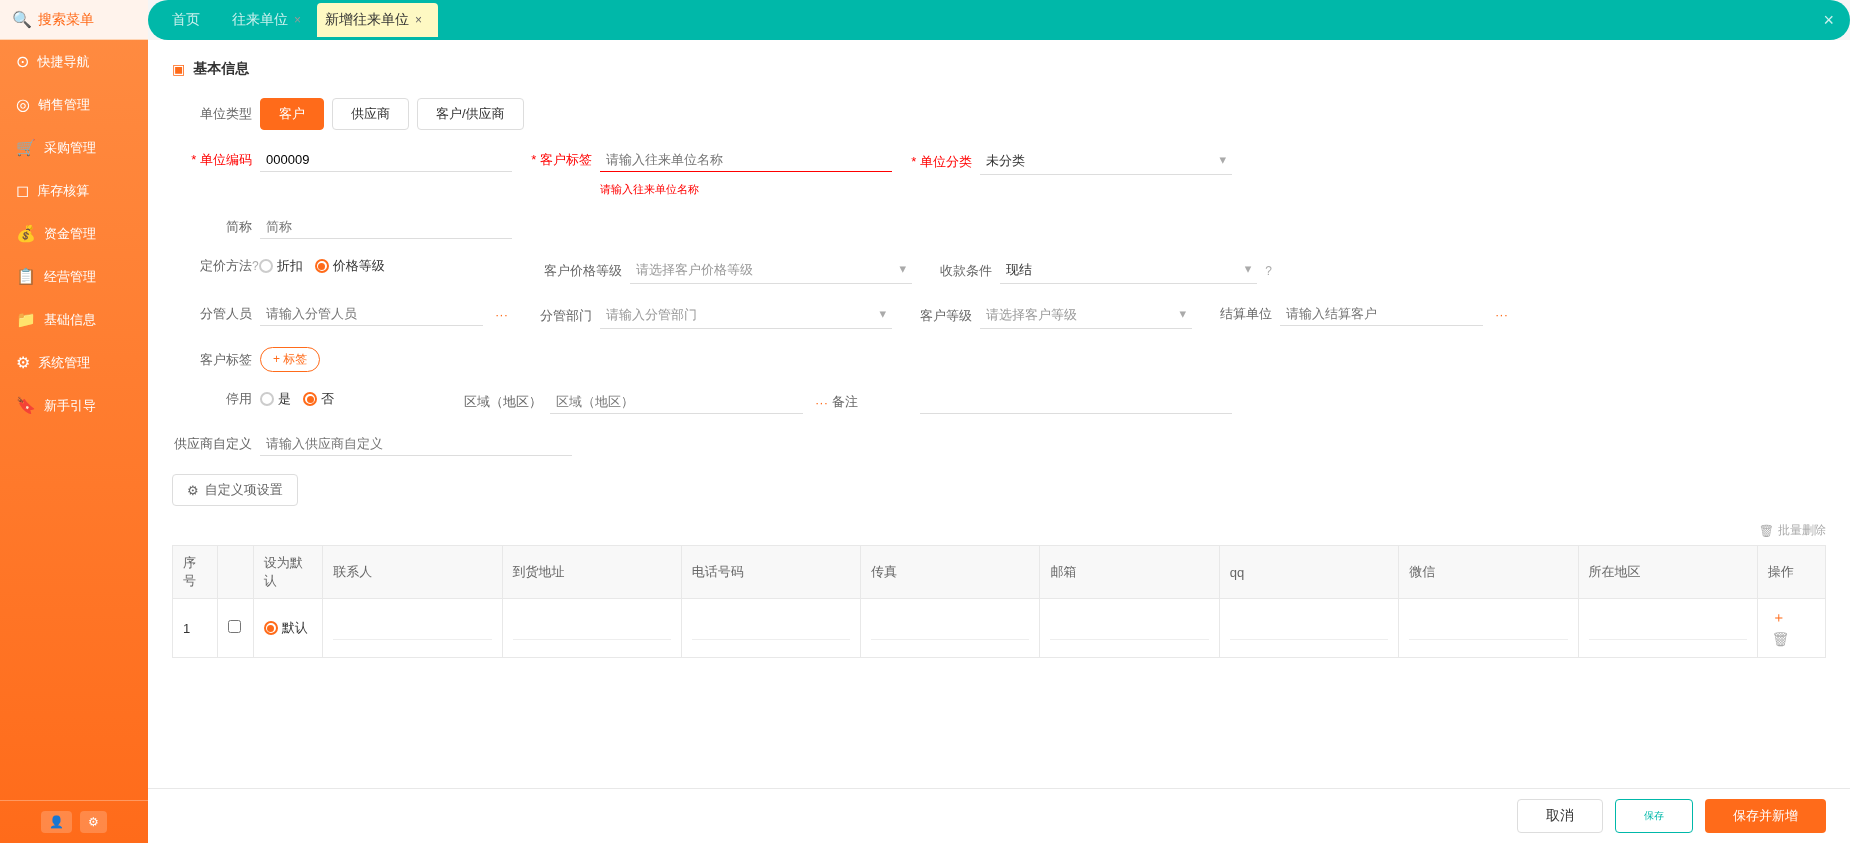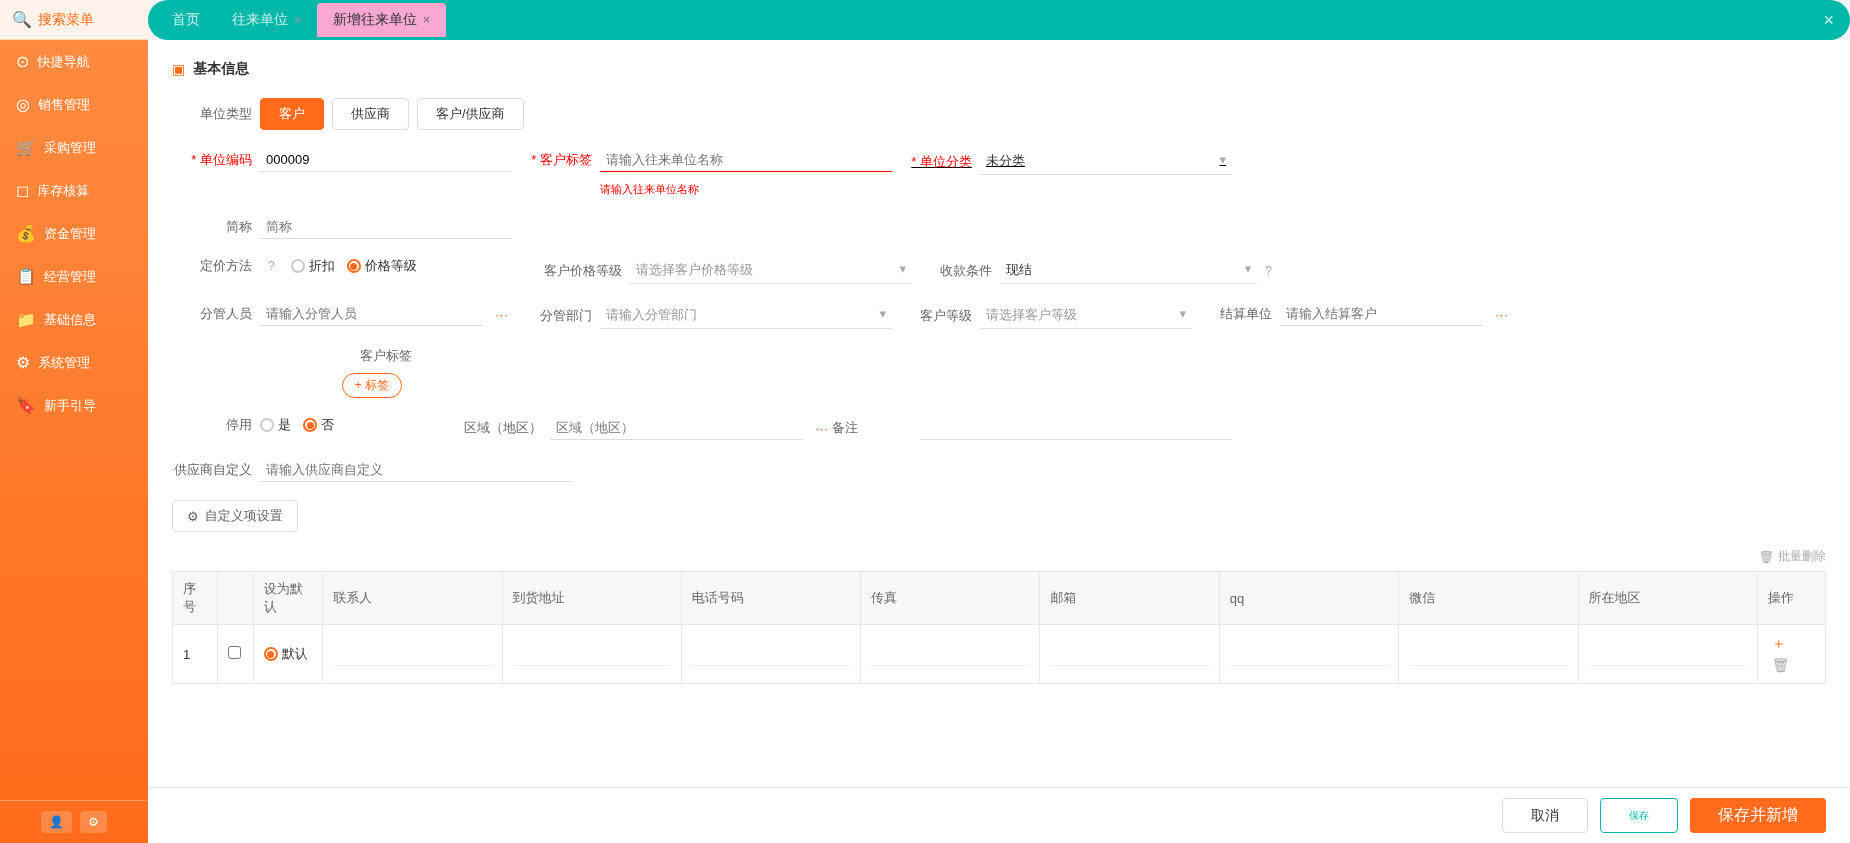--- a/index.html
+++ b/index.html
@@ -78,23 +78,24 @@
       align-items: center;
       padding: 8px 16px;
       color: rgba(255,255,255,0.8);
       cursor: pointer;
       font-size: 14px;
       border-radius: 4px 4px 0 0;
       gap: 6px;
       position: relative;
     }
     .tab.active {
-      background: #f9a8d4;
+      background: #fef9c3;
       color: #333;
       border-radius: 4px 4px 0 0;
+      padding-left: 8px;
     }
     .tab .close-icon { font-size: 12px; color: #999; cursor: pointer; }
     .tab.active .close-icon { color: #666; }
     .tab-bar-close {
       margin-left: auto;
       color: rgba(255,255,255,0.8);
       cursor: pointer;
       font-size: 18px;
       padding: 4px 8px;
     }
@@ -277,21 +278,21 @@
       color: #00b8a9;
       font-size: 10px;
       cursor: pointer;
     }
     .btn-save-new {
       padding: 7px 28px;
       border: none;
       border-radius: 4px;
       background: #ff6b1a;
       color: #fff;
-      font-size: 16px;
+      font-size: 13px;
       cursor: pointer;
     }
     .col-3 { flex: 1; display: flex; align-items: center; gap: 8px; min-width: 0; }
     
     .table-action-btn {
       background: none;
       border: none;
       cursor: pointer;
       color: #ff6b1a;
       font-size: 14px;
@@ -400,38 +401,38 @@
       </div>
       <div class="col-3" style="max-width:380px; flex-direction:column; align-items:flex-start;">
         <div style="display:flex; align-items:center; gap:8px; width:100%;">
           <span class="form-label" style="min-width:80px; text-align:right; color:#f00;">* 客户标签</span>
           <input class="form-input error" type="text" style="width: 220px; border-bottom-color: rgb(255, 0, 0);" placeholder="请输入往来单位名称">
         </div>
         <div style="margin-left:88px;">
           <span class="form-input-error-msg">请输入往来单位名称</span>
         </div>
       </div>
-      <div class="col-3" style="max-width:340px;text-decoration:underline;">
+      <div class="col-3" style="max-width:340px;">
         <span class="form-label" style="min-width:80px; text-align:right; color:#f00;">* 单位分类</span>
         <div class="form-select has-value" style="width:160px;">
           <span>未分类</span>
           <span class="chevron">▾</span>
         </div>
       </div>
     </div>
 
     <div class="form-row">
       <div class="col-3" style="max-width:340px;">
         <span class="form-label" style="min-width:80px; text-align:right;">简称</span>
         <input class="form-input" type="text" style="width: 180px;" placeholder="简称">
       </div>
     </div>
 
     <div class="form-row">
-      <div class="col-3" style="max-width:360px; gap:16px;">
+      <div class="col-3" style="max-width:360px; gap:0;">
         <span class="form-label" style="min-width:80px; text-align:right;">定价方法</span>
         <span class="help-icon">?</span>
         <div class="radio-group">
           <div class="radio-item">
             <div class="radio-circle"></div>
             <span>折扣</span>
           </div>
           <div class="radio-item">
             <div class="radio-circle checked"></div>
             <span>价格等级</span>
@@ -476,21 +477,21 @@
         </div>
       </div>
       <div class="col-3" style="max-width:320px;">
         <span class="form-label" style="min-width:80px; text-align:right;">结算单位</span>
         <input class="form-input" type="text" style="width: 160px;" placeholder="请输入结算客户">
         <span class="dots-btn">···</span>
       </div>
     </div>
 
     <div class="form-row">
-      <div class="col-3" style="max-width:400px;flex-direction:column;">
+      <div class="col-3" style="max-width:400px;">
         <span class="form-label" style="min-width:80px; text-align:right;">客户标签</span>
         <button class="tag-btn">+ 标签</button>
       </div>
     </div>
 
     <div class="form-row">
       <div class="col-3" style="max-width:280px;">
         <span class="form-label" style="min-width:80px; text-align:right;">停用</span>
         <div class="radio-group">
           <div class="radio-item">

